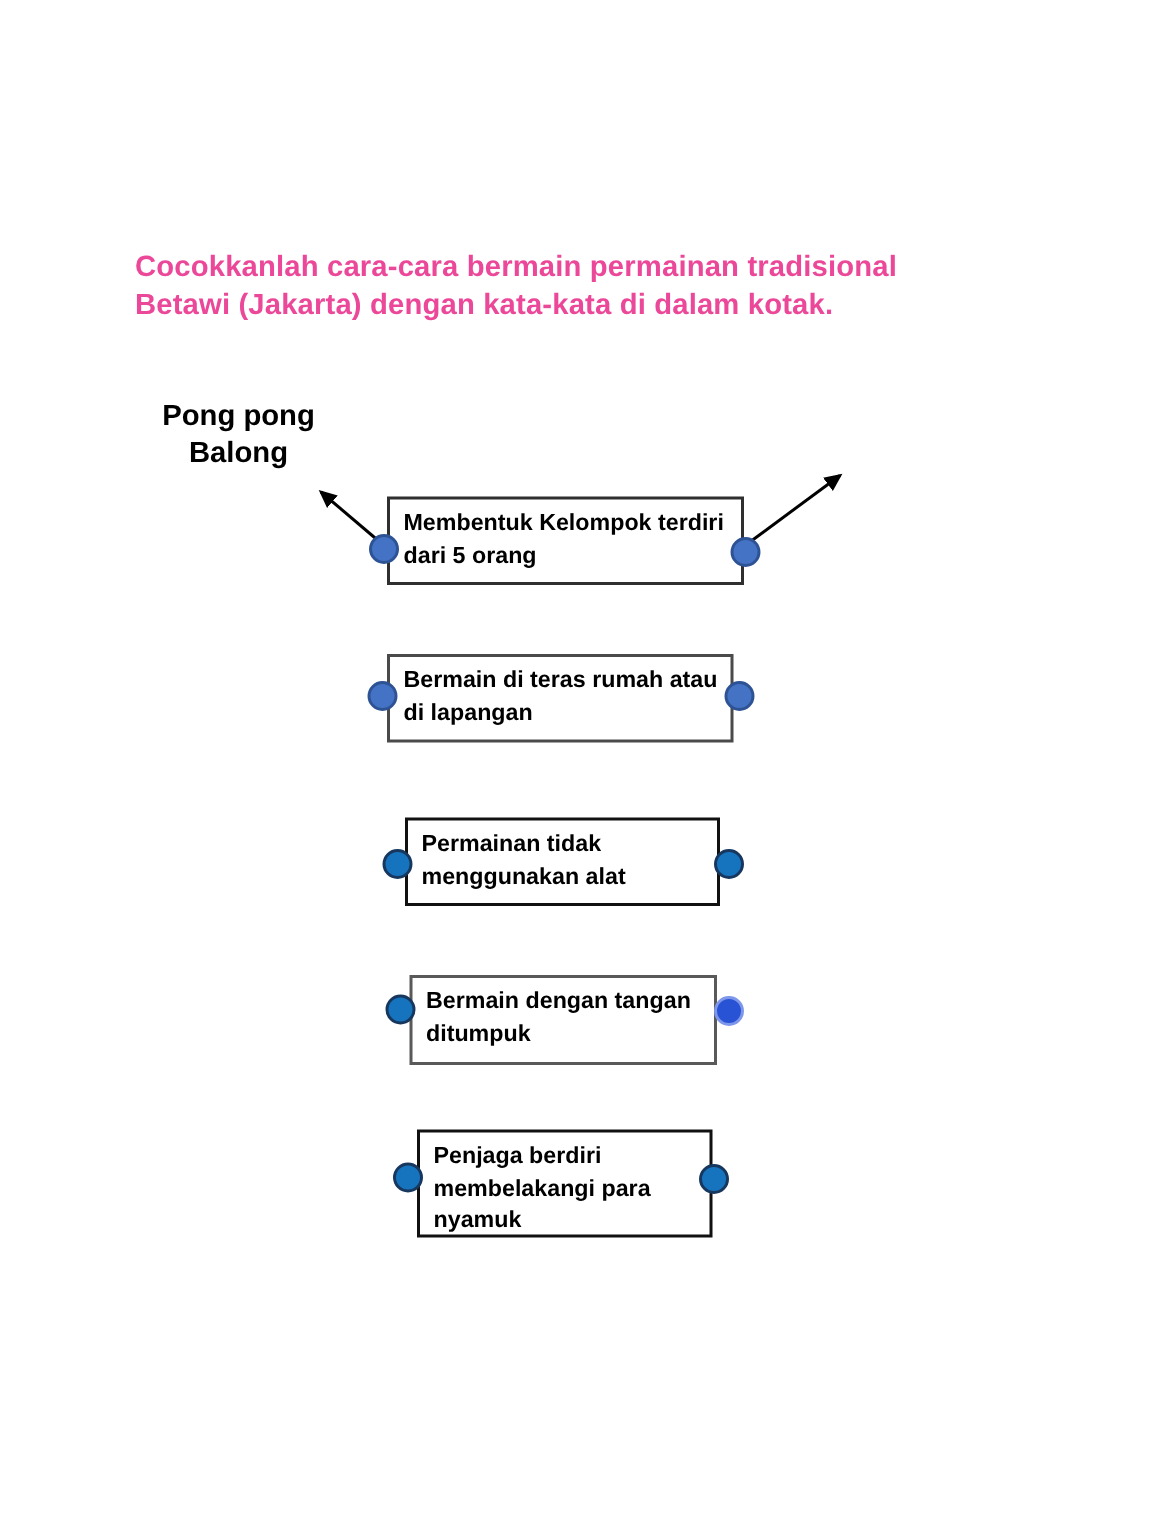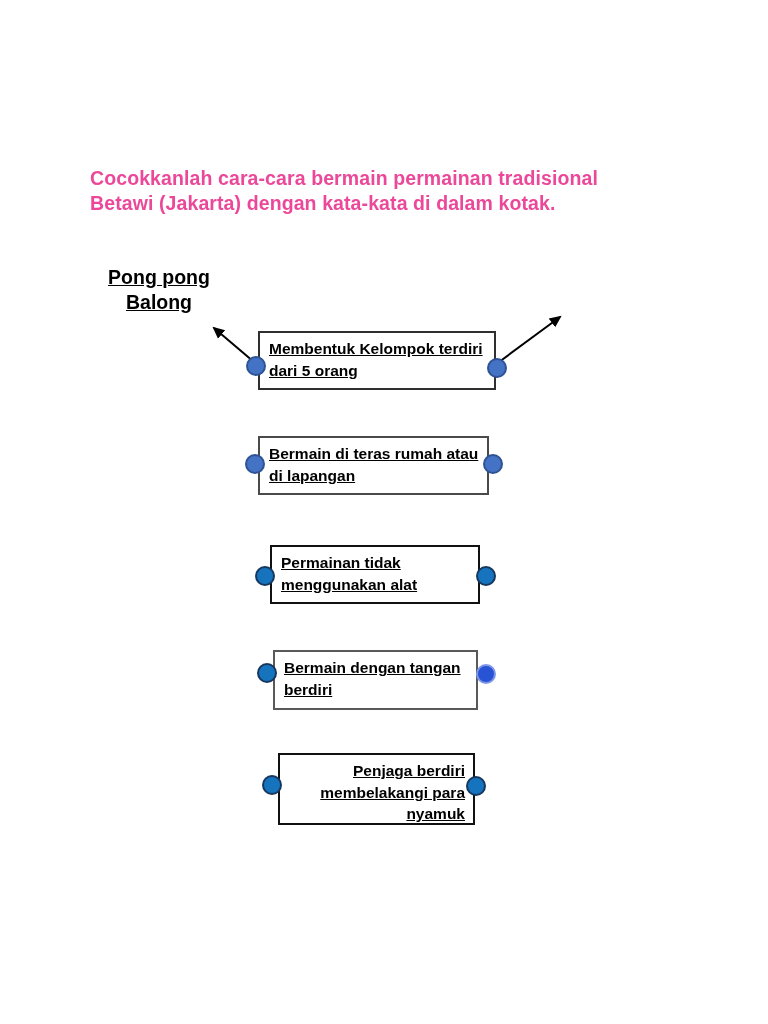--- a/index.html
+++ b/index.html
@@ -33,21 +33,20 @@
     line-height: 25px;
     font-weight: 700;
     color: #000000;
     white-space: pre-line;
   }
   .answer-left {
     left: 97px;
     top: 265px;
     width: 124px;
     text-align: center;
-    text-decoration: underline;
   }
   .answer-right {
     left: 520px;
     top: 265px;
     width: 160px;
   }
   .arrow-layer {
     position: absolute;
     left: 0;
     top: 0;
@@ -61,27 +60,26 @@
     box-sizing: border-box;
   }
   .match-box .box-text {
     display: block;
     padding: 5px 8px 0 9px;
     font-size: 15.5px;
     line-height: 21.5px;
     font-weight: 700;
     color: #000000;
     white-space: pre-line;
-    text-decoration: underline;
   }
   .box-1 { left: 258px; top: 331px; width: 238px; height: 59px; border: 2px solid #2f2f2f; }
   .box-2 { left: 258px; top: 436px; width: 231px; height: 59px; border: 2px solid #4a4a4a; }
   .box-3 { left: 270px; top: 545px; width: 210px; height: 59px; border: 2px solid #111111; }
   .box-4 { left: 273px; top: 650px; width: 205px; height: 60px; border: 2px solid #595959; }
-  .box-5 { left: 278px; top: 753px; width: 197px; height: 72px; border: 2px solid #111111; text-align: right; }
+  .box-5 { left: 278px; top: 753px; width: 197px; height: 72px; border: 2px solid #111111; }
   .dot {
     position: absolute;
     width: 20px;
     height: 20px;
     border-radius: 50%;
     box-sizing: border-box;
     cursor: pointer;
   }
   .dot-royal  { background: #4472C4; border: 2px solid #2E5395; }
   .dot-deep   { background: #1674BE; border: 2px solid #17375E; }
@@ -115,21 +113,21 @@
   <div class="match-box box-2">
     <span class="box-text">Bermain di teras rumah atau
 di lapangan</span>
   </div>
   <div class="match-box box-3">
     <span class="box-text">Permainan tidak
 menggunakan alat</span>
   </div>
   <div class="match-box box-4">
     <span class="box-text">Bermain dengan tangan
-berdiri</span>
+ditumpuk</span>
   </div>
   <div class="match-box box-5">
     <span class="box-text">Penjaga berdiri
 membelakangi para
 nyamuk</span>
   </div>
 
   <div class="dot dot-royal" style="left:246px; top:356px;"></div>
   <div class="dot dot-royal" style="left:487px; top:358px;"></div>
   <div class="dot dot-royal" style="left:245px; top:454px;"></div>

